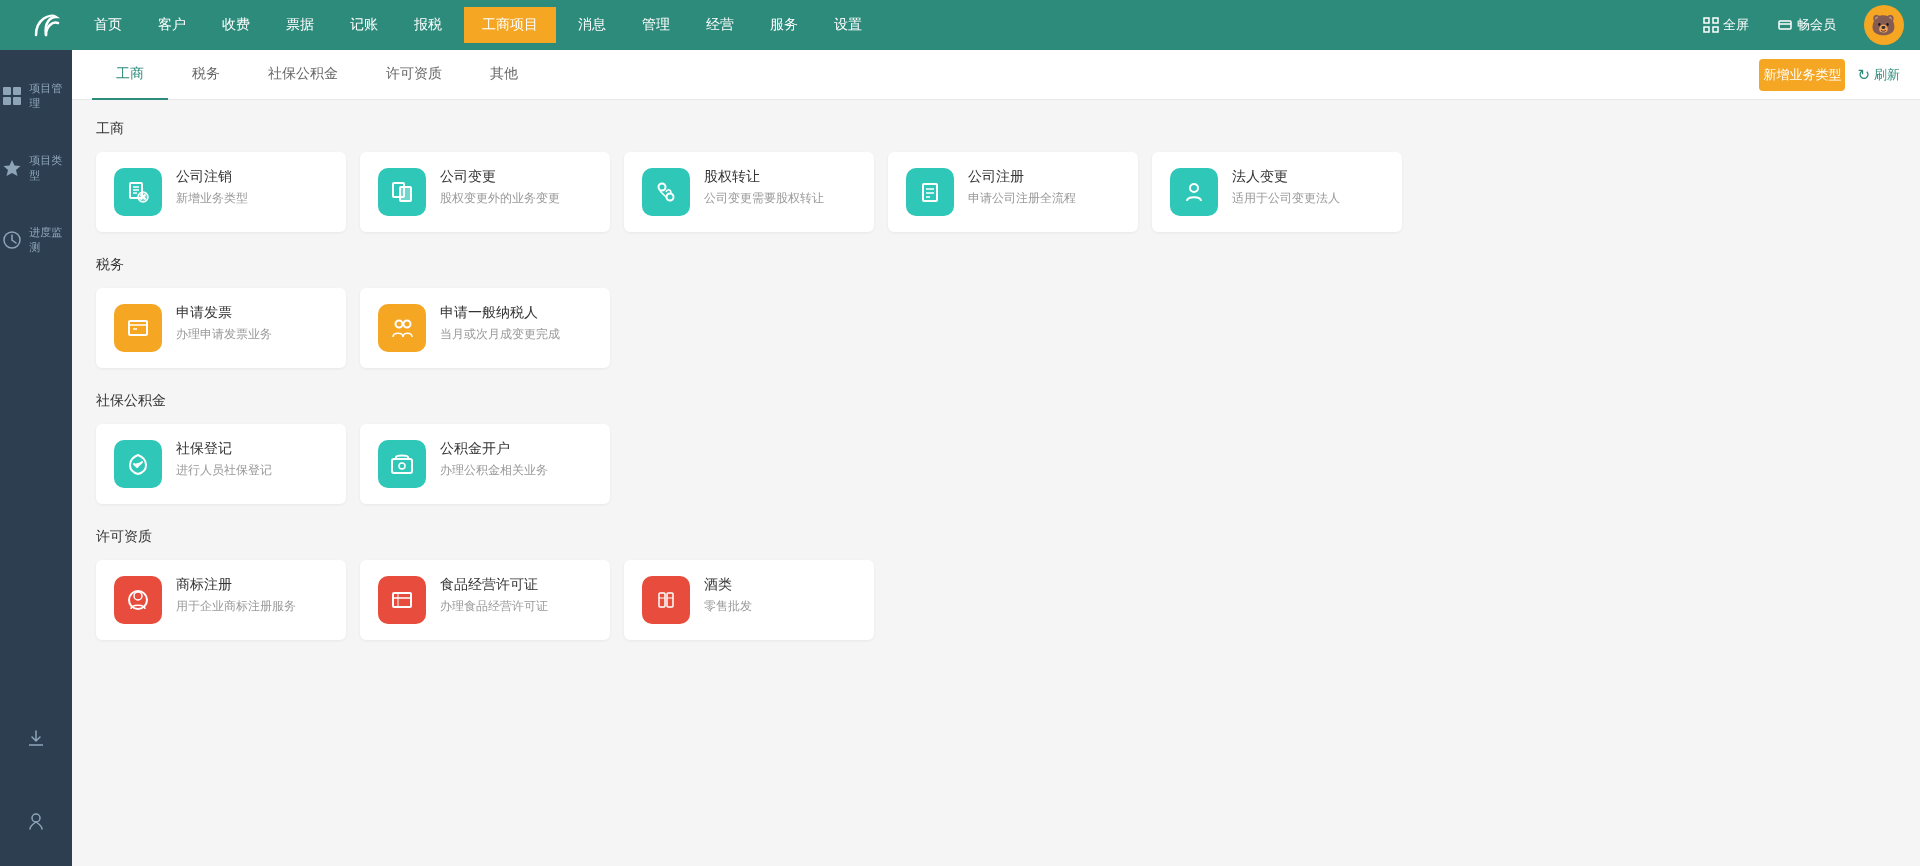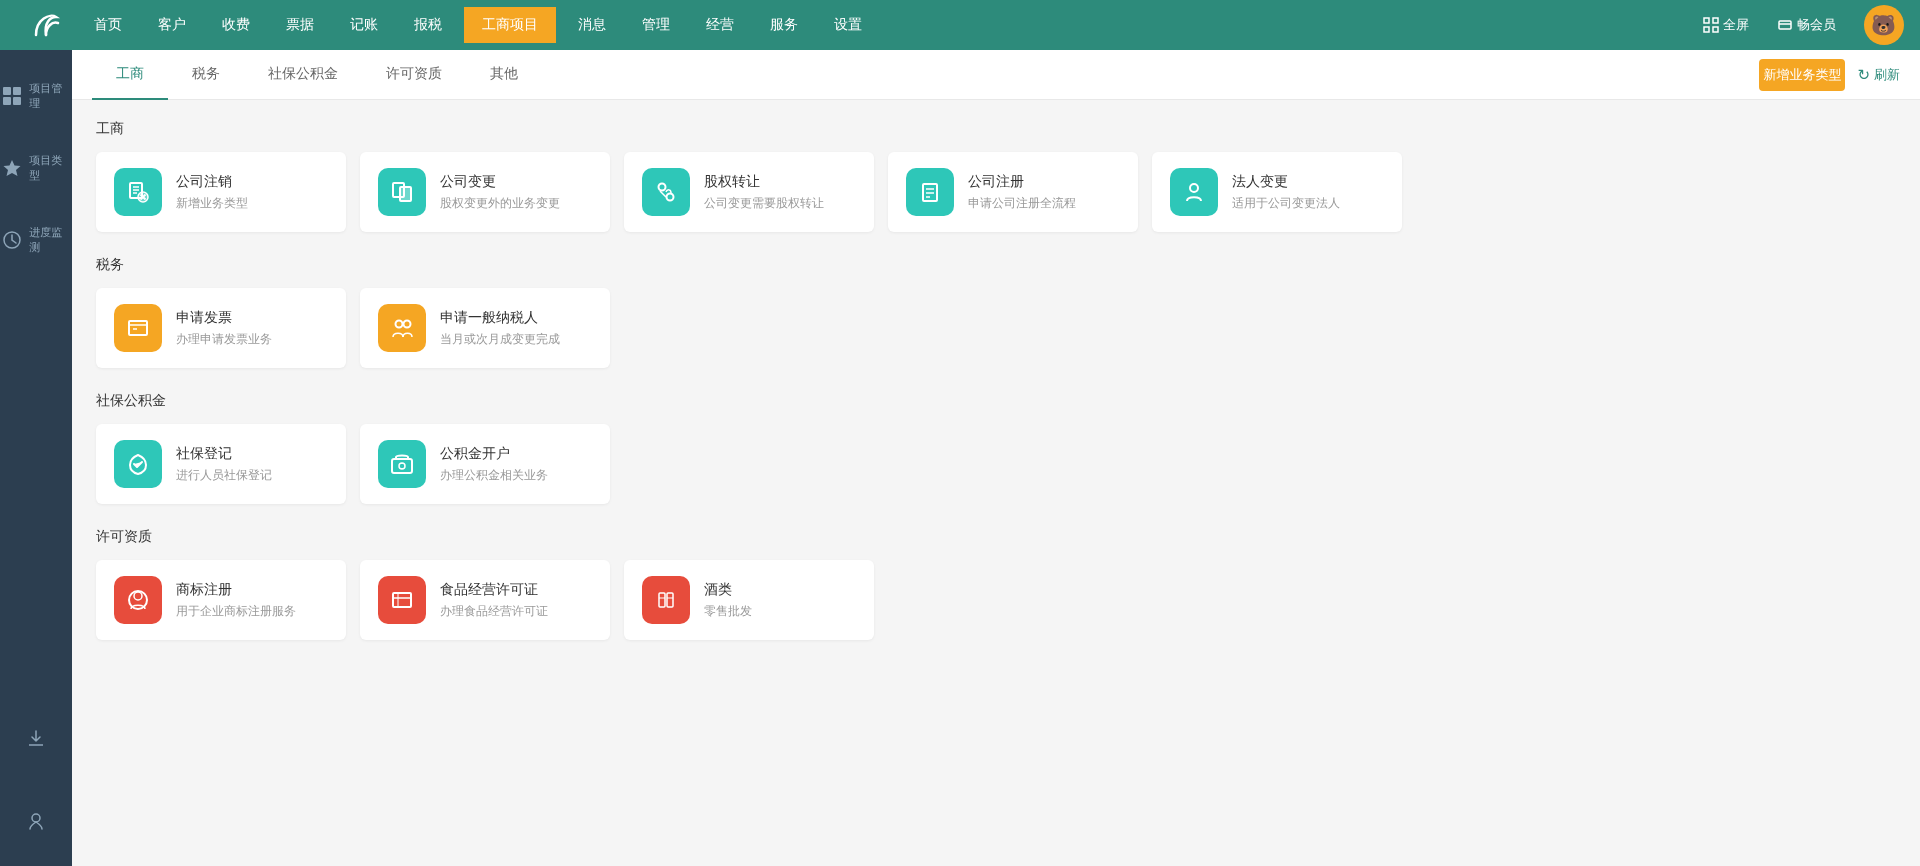--- a/index.html
+++ b/index.html
@@ -200,21 +200,21 @@
       display: flex;
       flex-wrap: wrap;
       gap: 14px;
       margin-bottom: 24px;
     }
     .service-card {
       background: white;
       border-radius: 6px;
       padding: 16px 18px;
       display: flex;
-      align-items: center;
+      align-items: flex-start;
       gap: 14px;
       width: 250px;
       cursor: pointer;
       box-shadow: 0 1px 3px rgba(0,0,0,0.06);
     }
     .card-icon {
       width: 48px;
       height: 48px;
       border-radius: 10px;
       display: flex;

